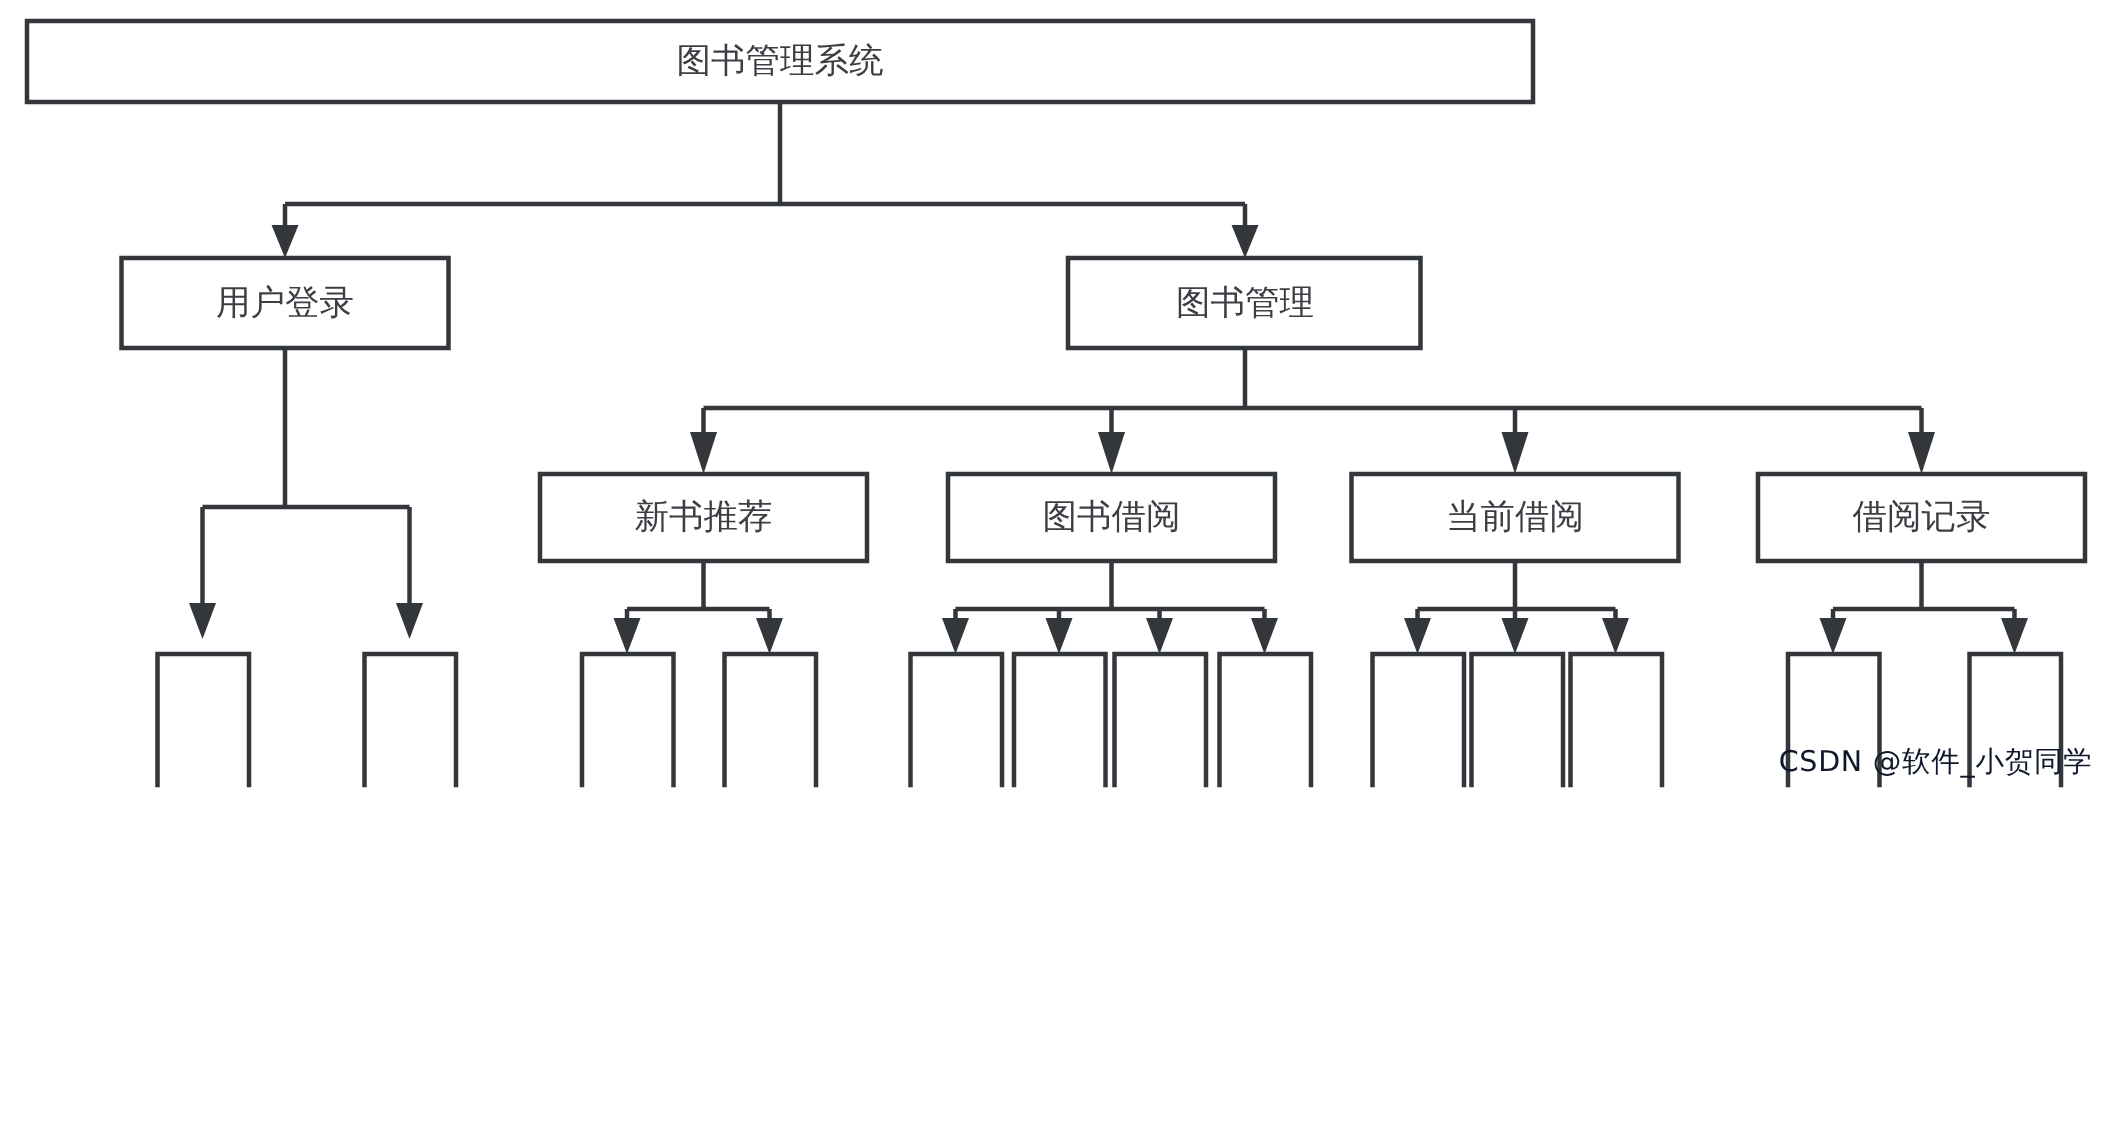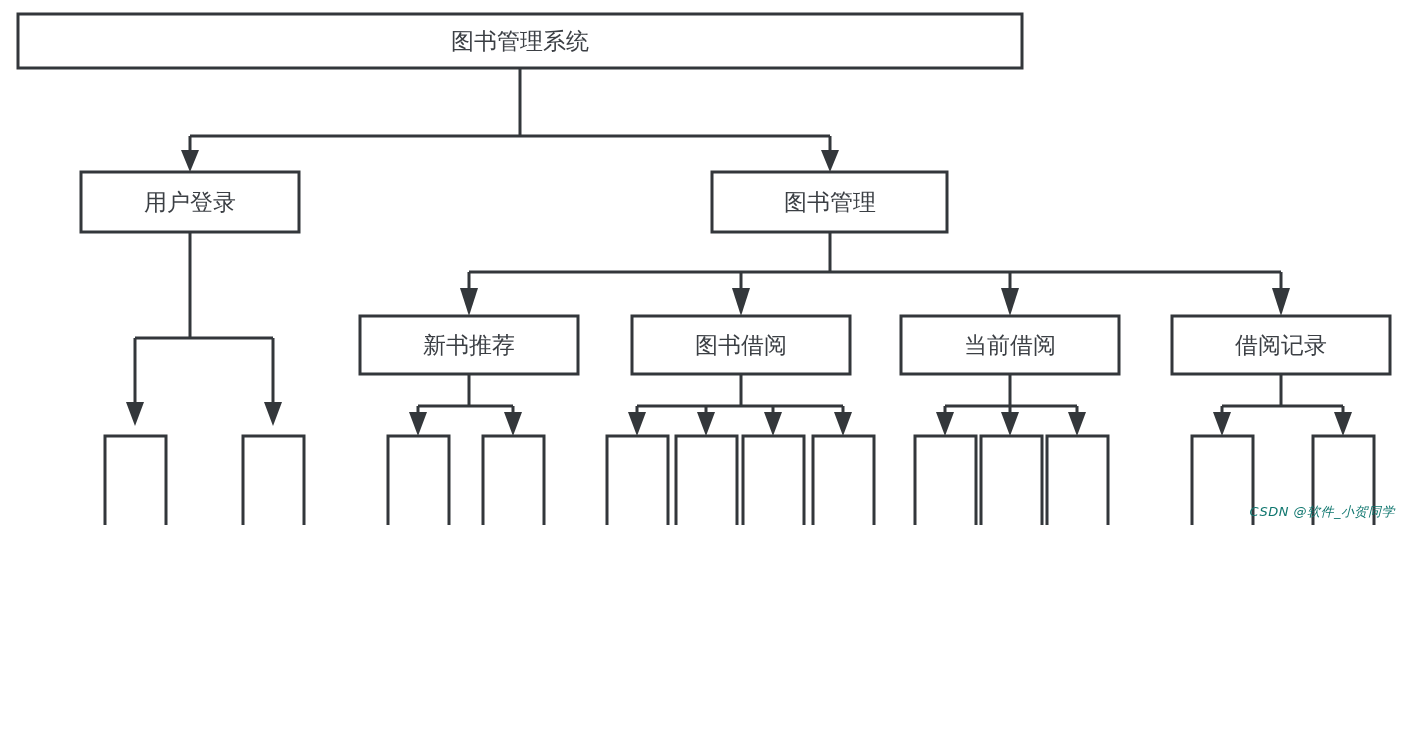--- a/index.html
+++ b/index.html
@@ -69,25 +69,24 @@
     display: flex;
     align-items: flex-start;
     justify-content: center;
     pointer-events: none;
   }
   .watermark {
     position: absolute;
     right: 10px;
     bottom: 4px;
     font-family: "DejaVu Sans", "Liberation Sans", sans-serif;
-    font-size: 13px;
-    color: #0f766e;
+    font-size: 19px;
+    color: #0f172a;
     white-space: nowrap;
     letter-spacing: 0.5px;
-    font-style: italic;
   }
 </style>
 </head>
 <body>
 
 <div id="diagram-root">
 
   <svg class="diagram-canvas" viewBox="0 0 1405 747">
 
     <g>

